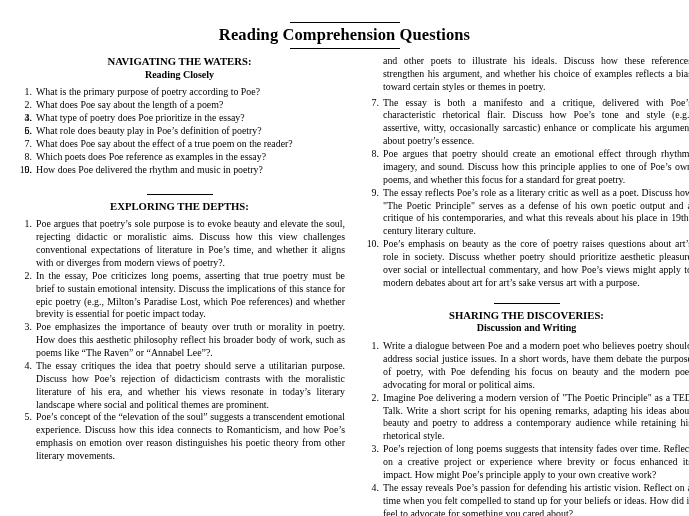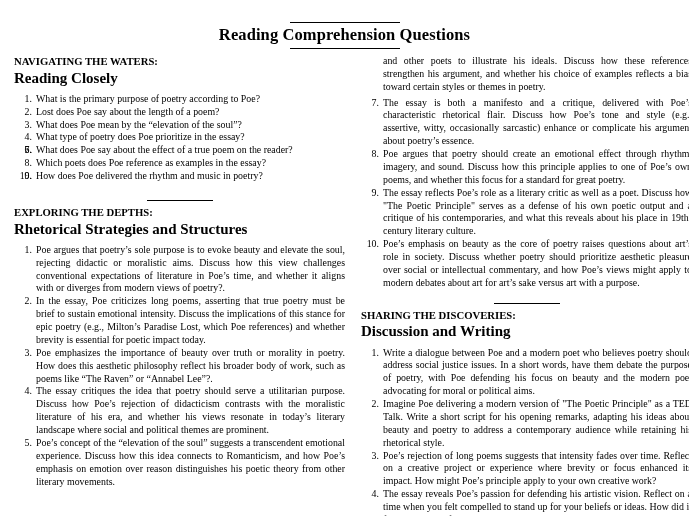--- a/index.html
+++ b/index.html
@@ -47,35 +47,36 @@
     margin-top: 6px;
   }
   .col {
     width: 331px;
     flex: 0 0 331px;
   }
   .col-left {
     margin-right: 16px;
   }
   .section-head {
+    text-align: center;
     margin: 0 0 5px 0;
   }
   .rule-section {
     width: 66px;
     height: 0;
     border-top: 1.4px solid #000;
     margin: 0 auto 5px auto;
   }
   .section-title {
     font-size: 10.7px;
     font-weight: bold;
     line-height: 1.28;
   }
   .section-sub {
-    font-size: 15px;
+    font-size: 10px;
     font-weight: bold;
     line-height: 1.28;
   }
   ol.qlist {
     margin: 3px 0 0 0;
     padding: 0;
     list-style: none;
   }
   ol.qlist li {
     position: relative;
@@ -124,37 +125,36 @@
 
     <div class="col col-left">
 
       <div class="section-head">
         <div class="section-title">NAVIGATING THE WATERS:</div>
         <div class="section-sub">Reading Closely</div>
       </div>
 
       <ol class="qlist simple">
         <li><span class="num">1.</span><span class="txt">What is the primary purpose of poetry according to Poe?</span></li>
-        <li><span class="num">2.</span><span class="txt">Lost does Poe say about the length of a poem?</span></li>
-        <li><span class="num">3.</span><span class="txt">What does Poe mean by the “elevation of the soul”?</span></li>
+        <li><span class="num">2.</span><span class="txt">What does Poe say about the length of a poem?</span></li>
+        <li><span class="num">3.</span></li>
         <li><span class="num">4.</span><span class="txt">What type of poetry does Poe prioritize in the essay?</span></li>
         <li><span class="num">5.</span></li>
-        <li><span class="num">6.</span></li>
+        <li><span class="num">6.</span><span class="txt">What role does beauty play in Poe’s definition of poetry?</span></li>
         <li><span class="num">7.</span><span class="txt">What does Poe say about the effect of a true poem on the reader?</span></li>
         <li><span class="num">8.</span><span class="txt">Which poets does Poe reference as examples in the essay?</span></li>
         <li><span class="num">9.</span></li>
         <li><span class="num">10.</span><span class="txt">How does Poe delivered the rhythm and music in poetry?</span></li>
       </ol>
 
       <div class="gap-lg"></div>
 
       <div class="section-head">
         <div class="rule-section"></div>
         <div class="section-title">EXPLORING THE DEPTHS:</div>
-        <div class="section-sub">Rhetorical Strategies and Structures</div>
       </div>
 
       <ol class="qlist just">
         <li>
             <span class="num">1.</span>
             <span class="txt">Poe argues that poetry’s sole purpose is to evoke beauty and elevate the soul, rejecting didactic or moralistic aims. Discuss how this view challenges conventional expectations of literature in Poe’s time, and whether it aligns with or diverges from modern views of poetry?.</span>
           </li>
         <li>
             <span class="num">2.</span>
             <span class="txt">In the essay, Poe criticizes long poems, asserting that true poetry must be brief to sustain emotional intensity. Discuss the implications of this stance for epic poetry (e.g., Milton’s Paradise Lost, which Poe references) and whether brevity is essential for poetic impact today.</span>

